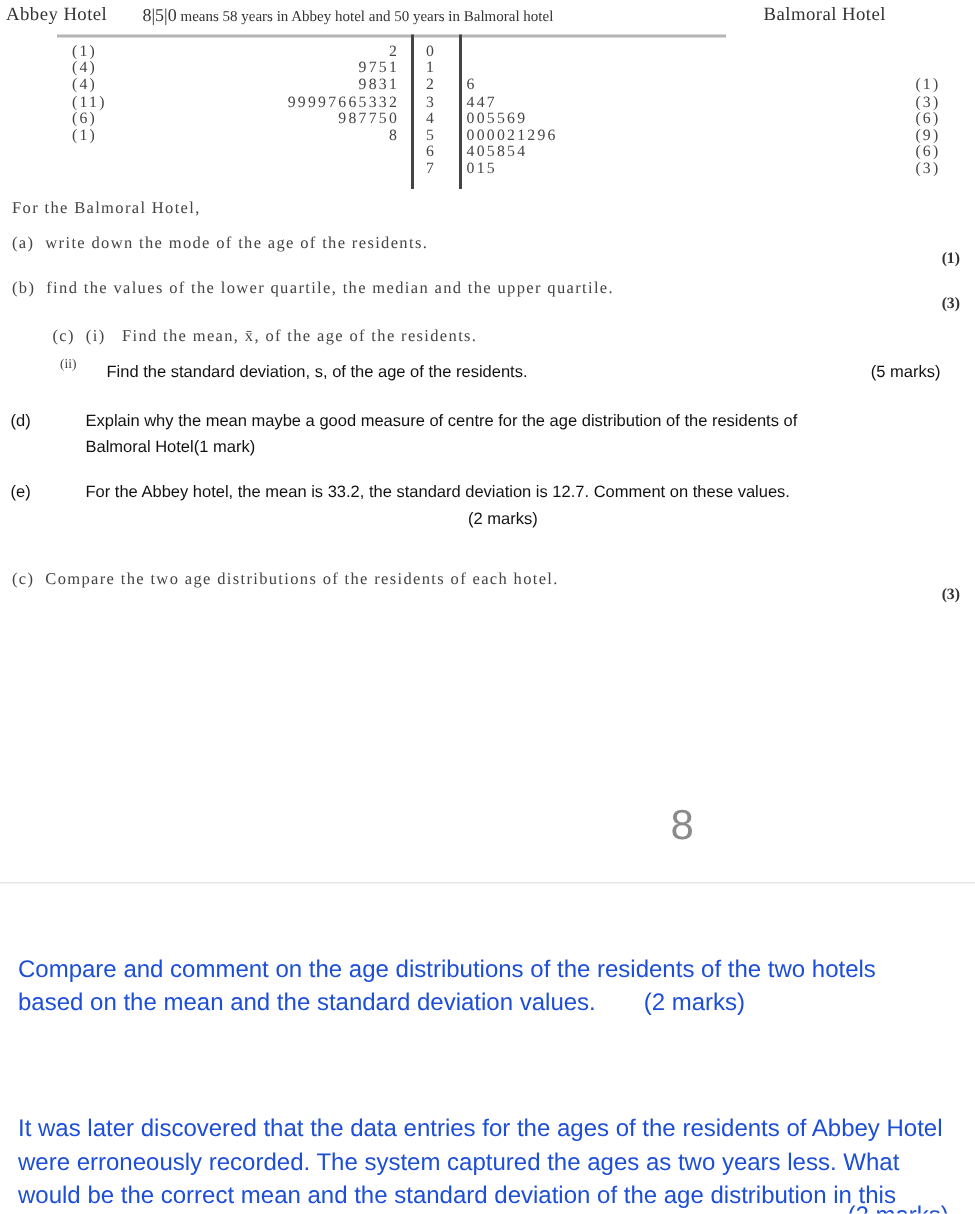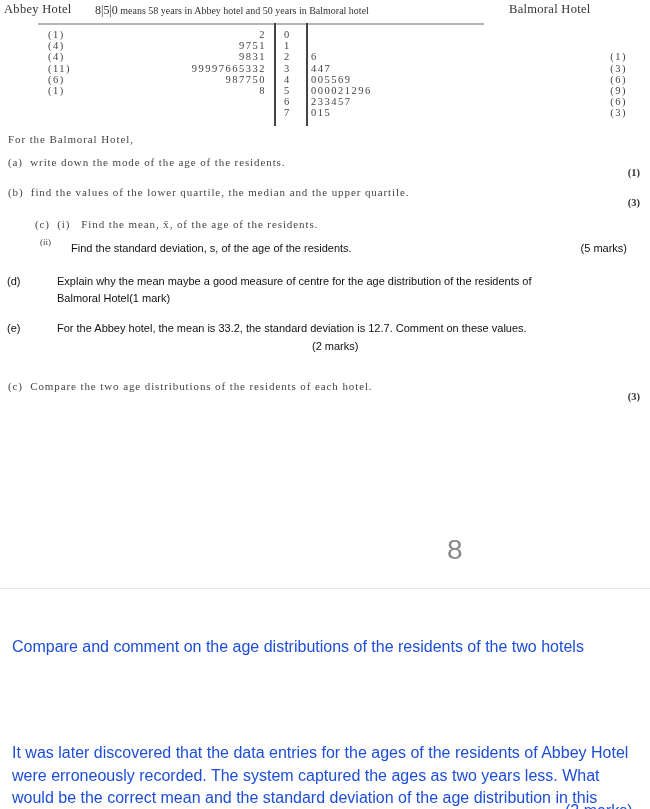--- a/index.html
+++ b/index.html
@@ -72,21 +72,21 @@
   <div class="row">6</div>
   <div class="row">7</div>
 </div>
 <div class="abs serif sl leaf-r">
   <div class="row"></div>
   <div class="row"></div>
   <div class="row">6</div>
   <div class="row">447</div>
   <div class="row">005569</div>
   <div class="row">000021296</div>
-  <div class="row">233457</div>
+  <div class="row">405854</div>
   <div class="row">015</div>
 </div>
 <div class="abs serif sl cnt-r">
   <div class="row"></div>
   <div class="row"></div>
   <div class="row">(1)</div>
   <div class="row">(3)</div>
   <div class="row">(6)</div>
   <div class="row">(9)</div>
   <div class="row">(6)</div>
@@ -130,16 +130,17 @@
   <span>(c)</span>&nbsp;
   <span>Compare the two age distributions of the residents of each hotel.</span>
 </div>
 <div class="abs serif mk" style="right:10px; top:391px;">(3)</div>
 
 <div class="abs sans pnum" style="left:447px; top:534px;">8</div>
 <div class="divider"></div>
 
 <div class="abs sans big" style="left:12px; top:636px; width:630px;">
   <div>Compare and comment on the age distributions of the residents of the two hotels</div>
+  <div><span>based on the mean and the standard deviation values.</span><span style="display:inline-block; width:32px;"></span><span>(2 marks)</span></div>
 </div>
 
 <div class="abs sans big" style="left:12px; top:714px; width:630px; line-height:22.5px;margin-top:28px;">It was later discovered that the data entries for the ages of the residents of Abbey Hotel were erroneously recorded. The system captured the ages as two years less.  What would be the correct mean and the standard deviation of the age distribution  in this hotel?</div>
 <div class="abs sans big" style="left:565px; top:800px;">(2 marks)</div>
 
 </body></html>

